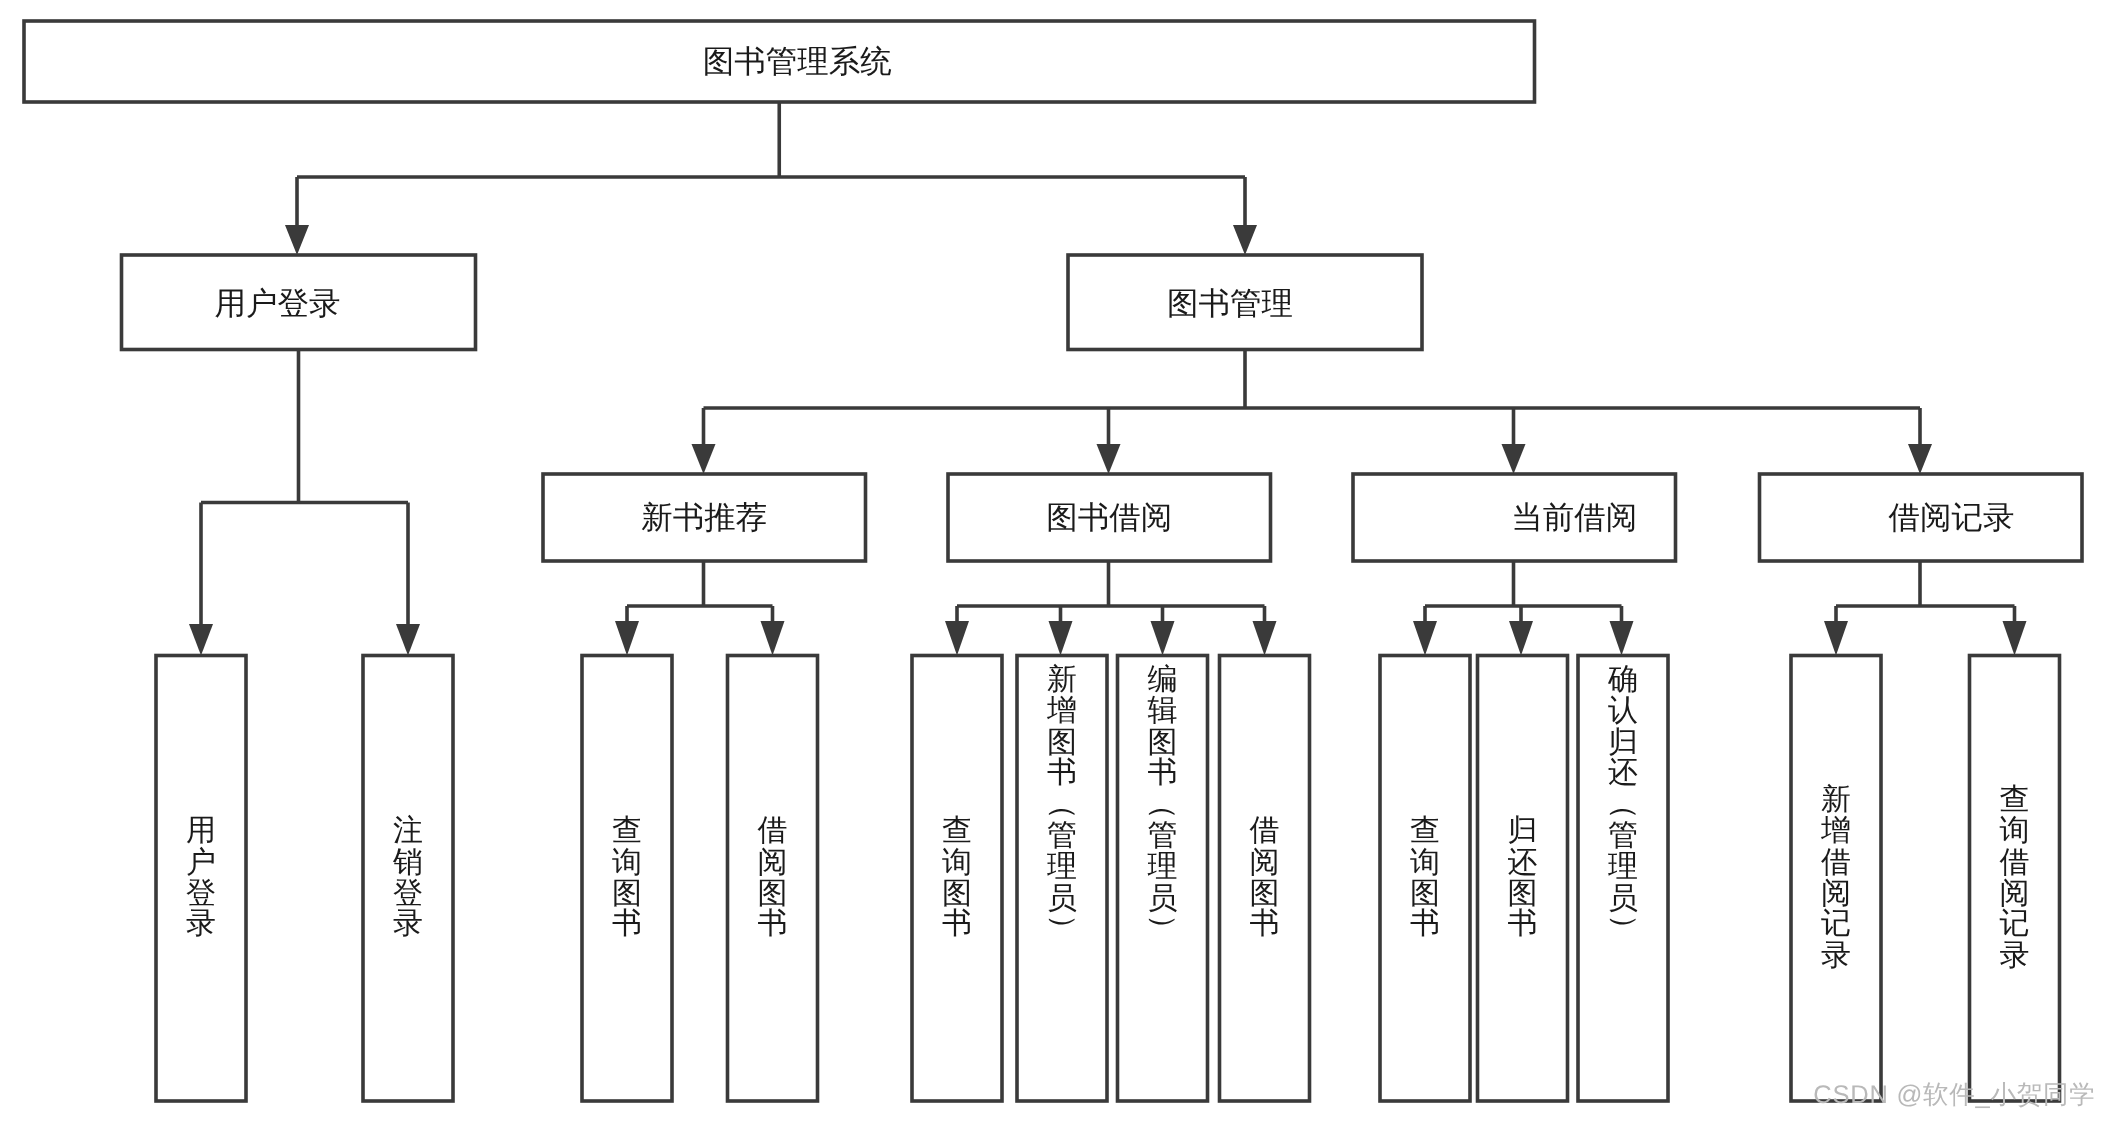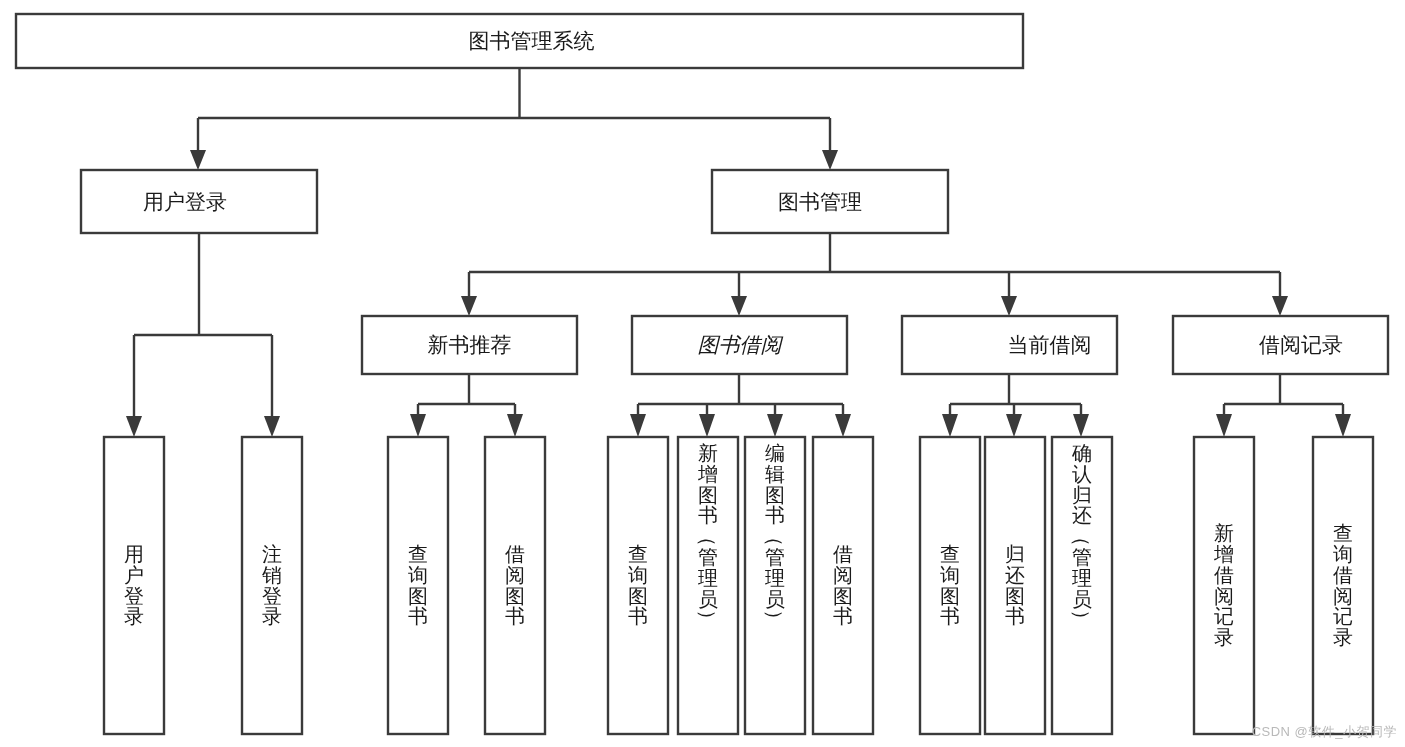--- a/index.html
+++ b/index.html
@@ -37,21 +37,21 @@
   }
   .arrow-head {
     fill: #3a3a3a;
     stroke: none;
   }
   .watermark {
     position: absolute;
     right: 8px;
     bottom: 6px;
     font-family: "Liberation Sans", "DejaVu Sans", sans-serif;
-    font-size: 13px;
+    font-size: 17px;
     color: #b9b9b9;
     letter-spacing: 0.5px;
     white-space: nowrap;
     pointer-events: none;
   }
   .vtext-wrap {
     position: absolute;
     display: flex;
     flex-direction: column;
     align-items: center;
@@ -169,21 +169,21 @@
       <rect class="node-rect" x="1052" y="437" width="60" height="297"></rect>
       <rect class="node-rect" x="1194" y="437" width="60" height="297"></rect>
       <rect class="node-rect" x="1313" y="437" width="60" height="297"></rect>
     </g>
   </svg>
 
   <div class="htext-wrap" style="left:16px; top:14px; width:1007px; height:54px;padding-left:24px;">图书管理系统</div>
   <div class="htext-wrap" style="left:81px; top:170px; width:208px; height:63px;">用户登录</div>
   <div class="htext-wrap" style="left:712px; top:170px; width:216px; height:63px;">图书管理</div>
   <div class="htext-wrap" style="left:362px; top:316px; width:215px; height:58px;text-align:center;">新书推荐</div>
-  <div class="htext-wrap" style="left:632px; top:316px; width:215px; height:58px;font-style:italic;">图书借阅</div>
+  <div class="htext-wrap" style="left:632px; top:316px; width:215px; height:58px;">图书借阅</div>
   <div class="htext-wrap" style="left:902px; top:316px; width:215px; height:58px;margin-left:40px;">当前借阅</div>
   <div class="htext-wrap" style="left:1173px; top:316px; width:256px; height:58px;">借阅记录</div>
 
   <div class="vtext-wrap" style="left:104px; top:437px; width:60px; height:297px;">
       <span>用</span>
       <span>户</span>
       <span>登</span>
       <span>录</span>
     </div>
   <div class="vtext-wrap" style="left:242px; top:437px; width:60px; height:297px;">

